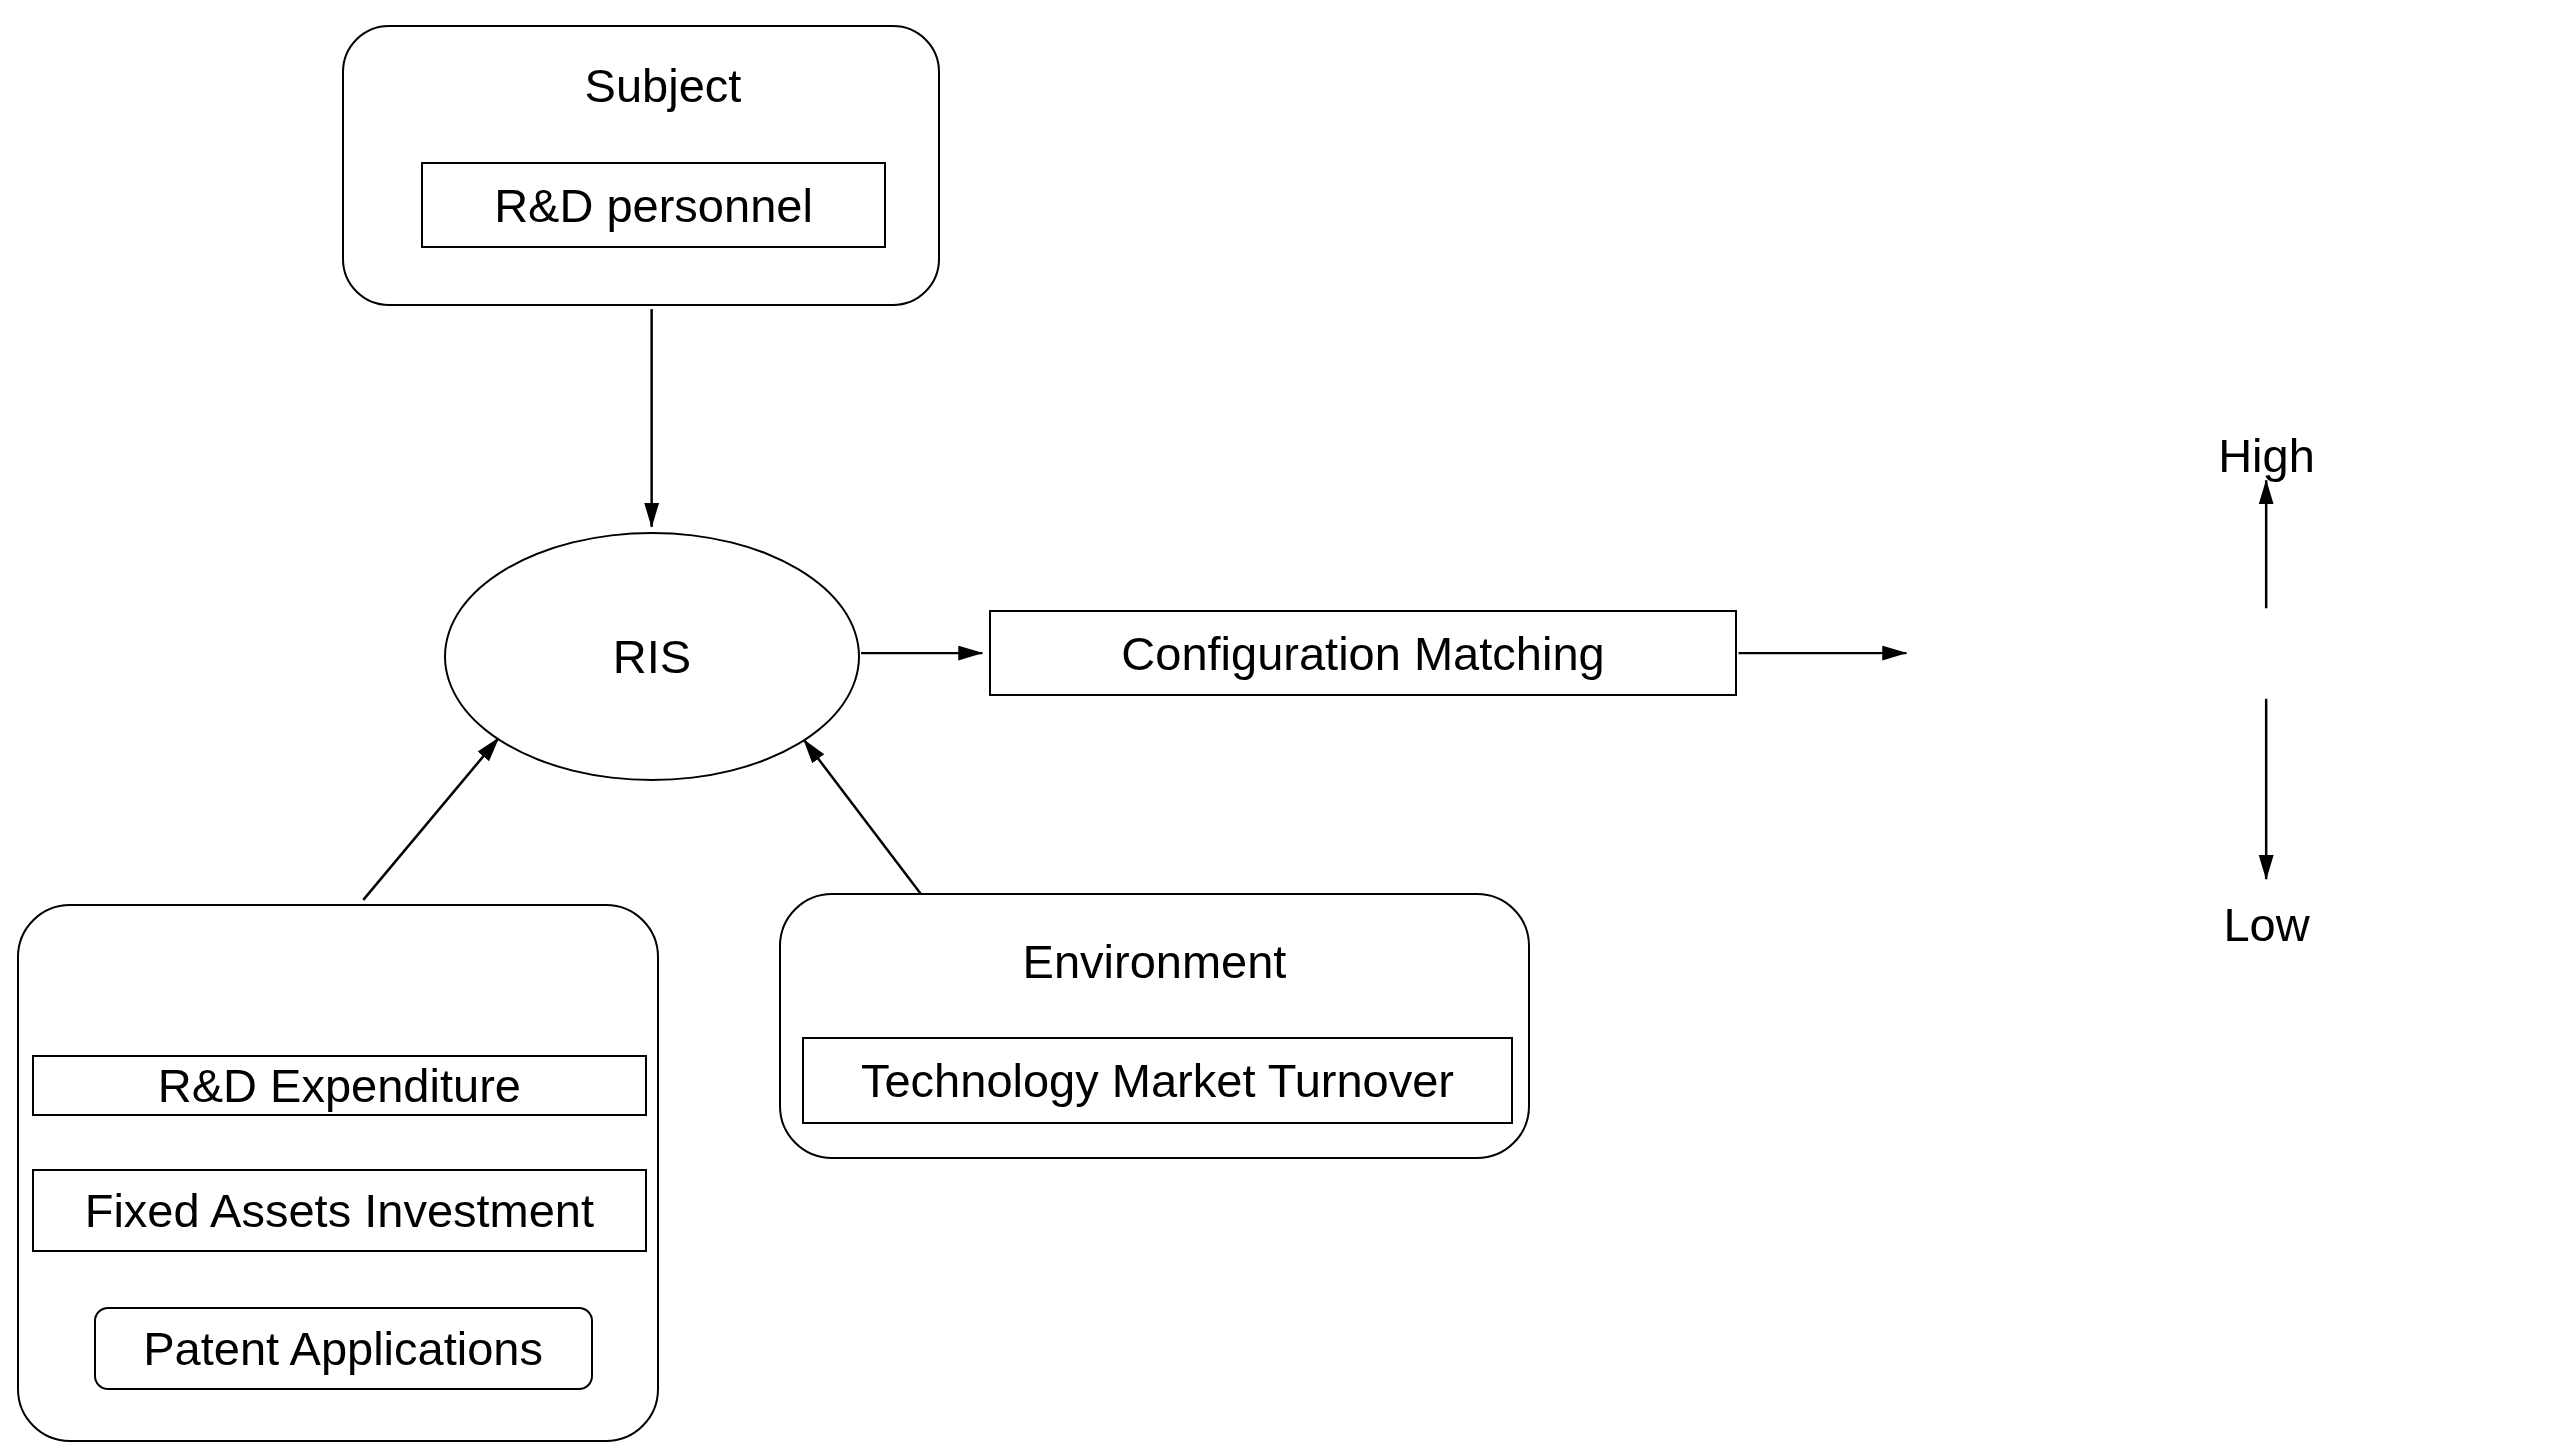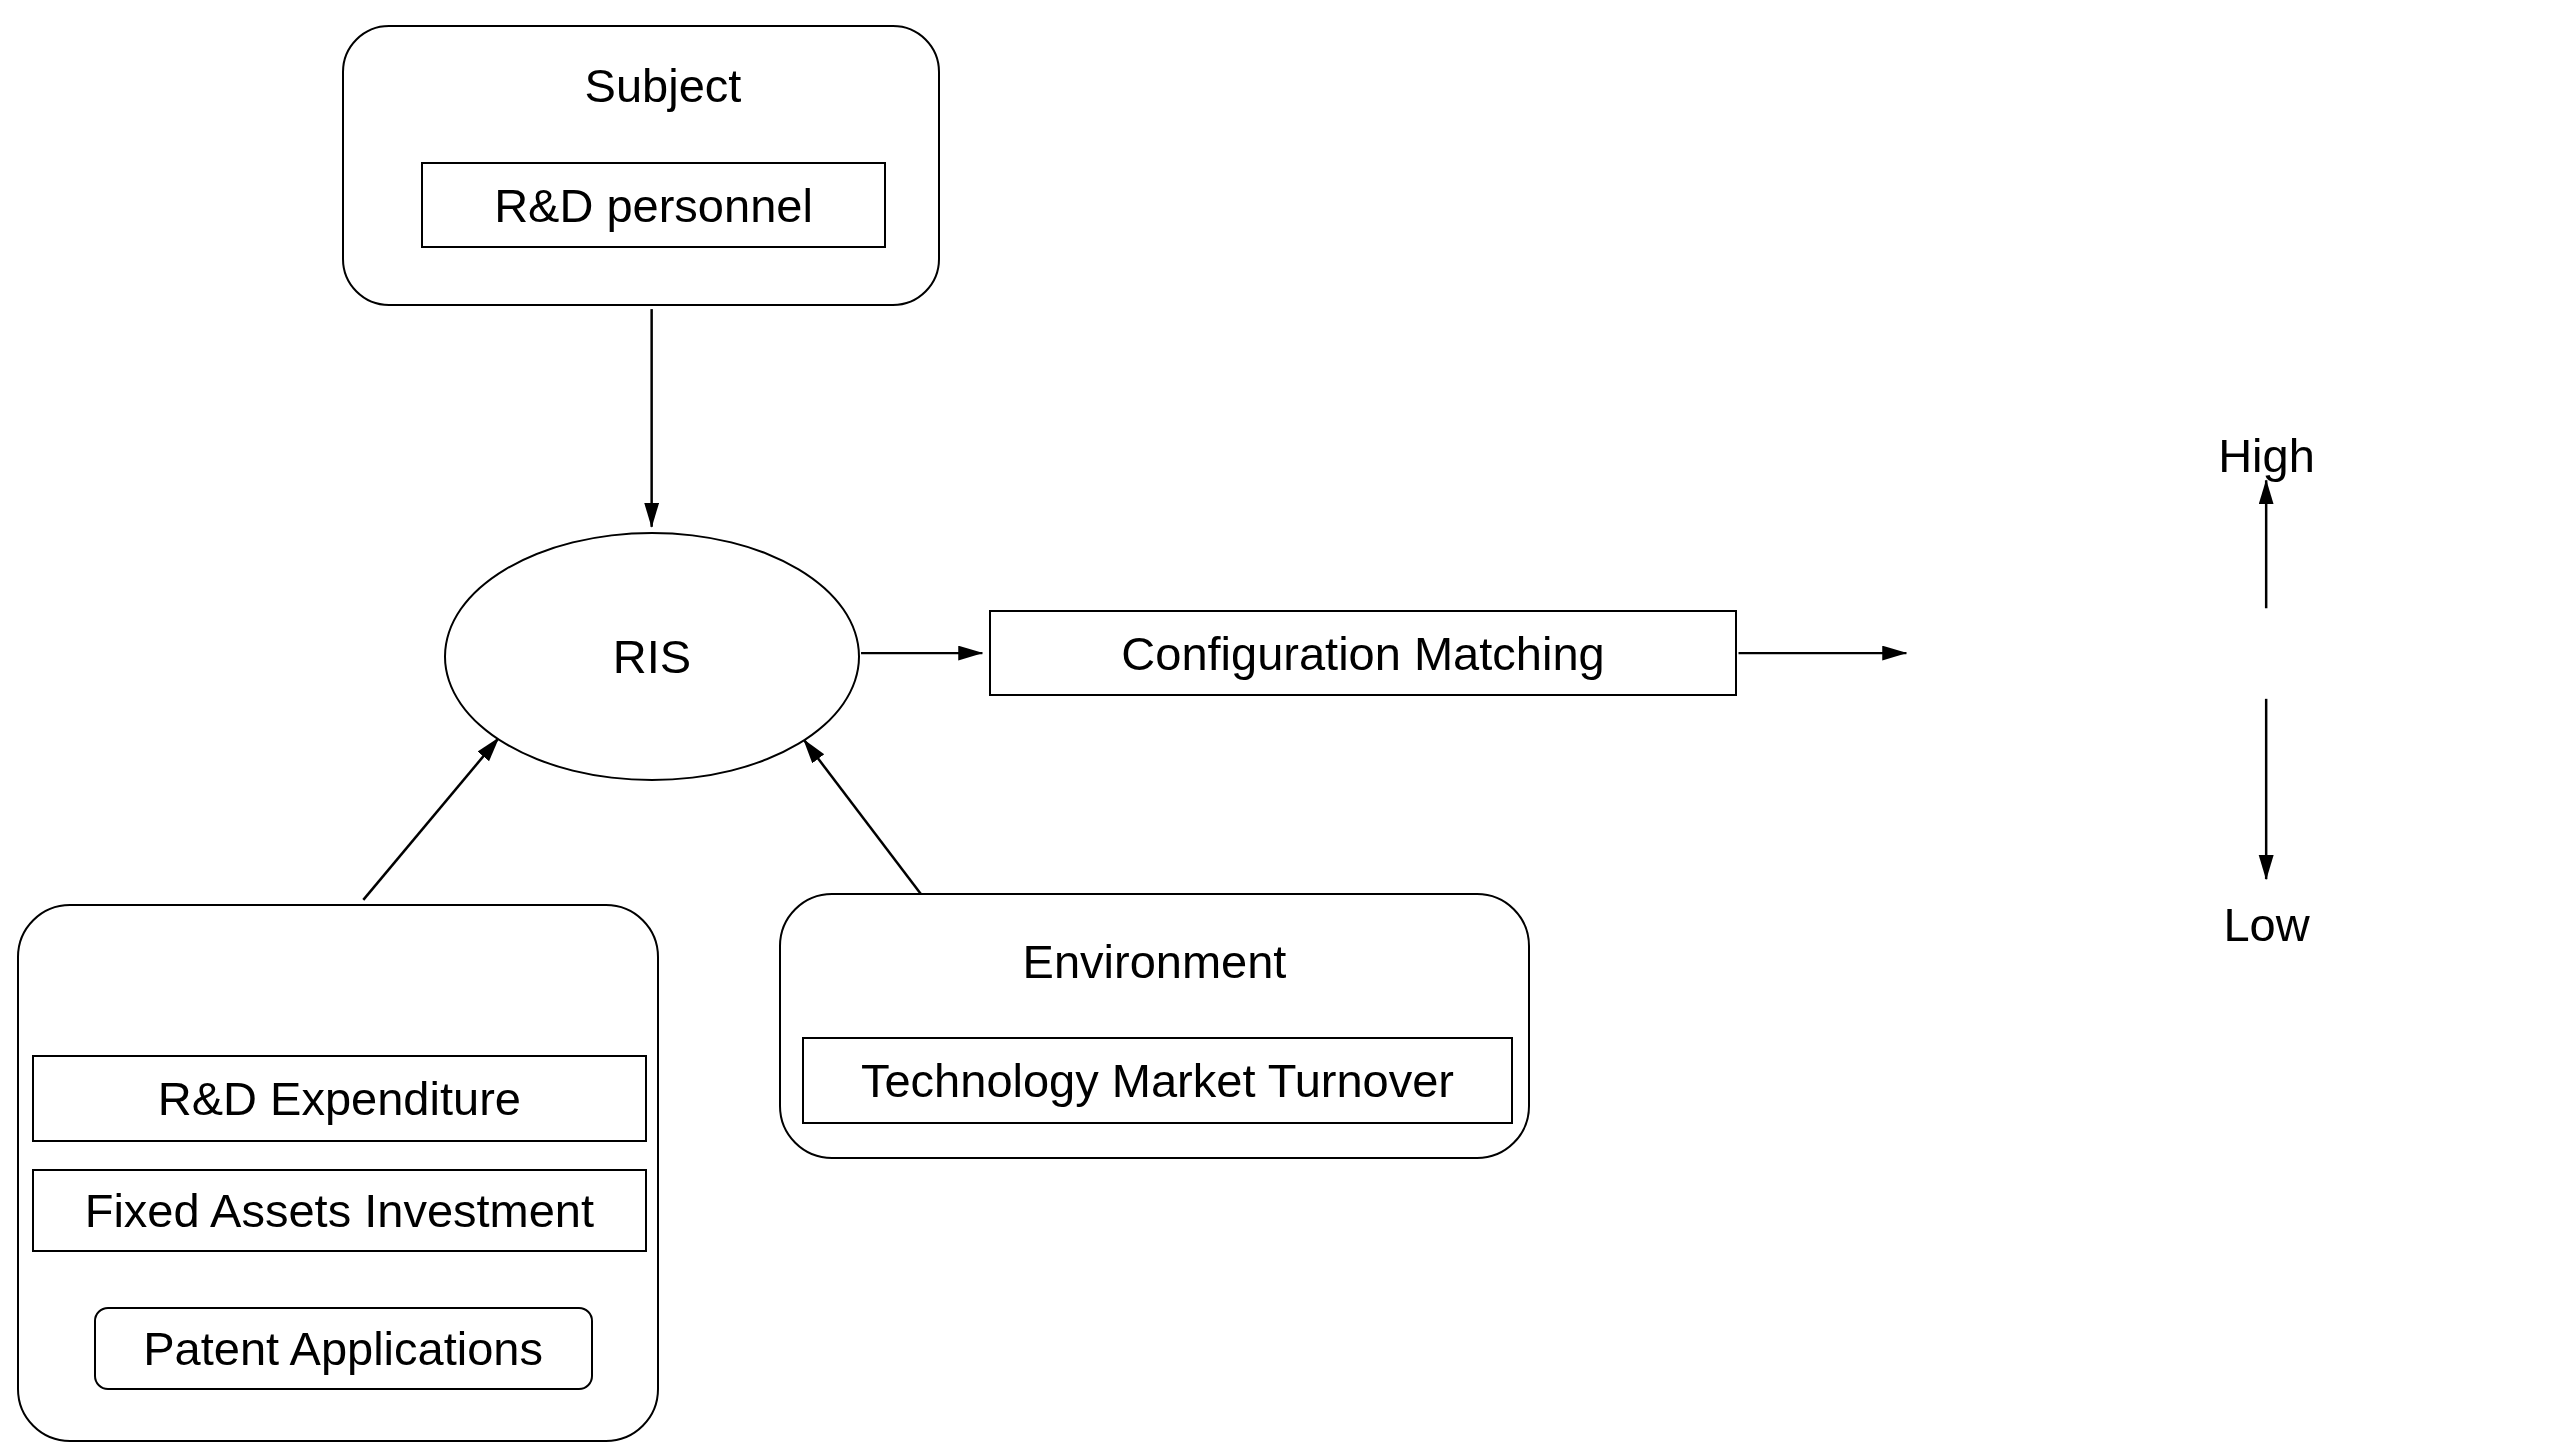--- a/index.html
+++ b/index.html
@@ -78,21 +78,21 @@
   #config-node { left: 989px; top: 610px; width: 748px; height: 86px; }
   #innov-node  { left: 1913px; top: 613px; width: 630px; height: 83px; }
 
   
   #high-label { left: 2142px; top: 429px; }
   #low-label  { left: 2142px; top: 898px; }
 
   
   #resource-group { left: 16.6px; top: 904px; width: 642px; height: 538px; border-radius: 53px; }
   #resource-title { margin-top: 35px; }
-  #resource-item-0 { left: 13.3px; top: 149px; width: 615px; height: 87px; }
+  #resource-item-0 { left: 13.3px; top: 149px; width: 615px; height: 61px; }
   #resource-item-1 { left: 13.3px; top: 263px; width: 615px; height: 83px; }
   #resource-item-2 { left: 75px; top: 401px; width: 499px; height: 83px; border-radius: 14px; }
 
   
   #environment-group { left: 779px; top: 893px; width: 751px; height: 266px; border-radius: 53px; }
   #environment-title { margin-top: 40px; }
   #environment-item { left: 21px; top: 142px; width: 711px; height: 87px; }
 </style>
 </head>
 <body>

